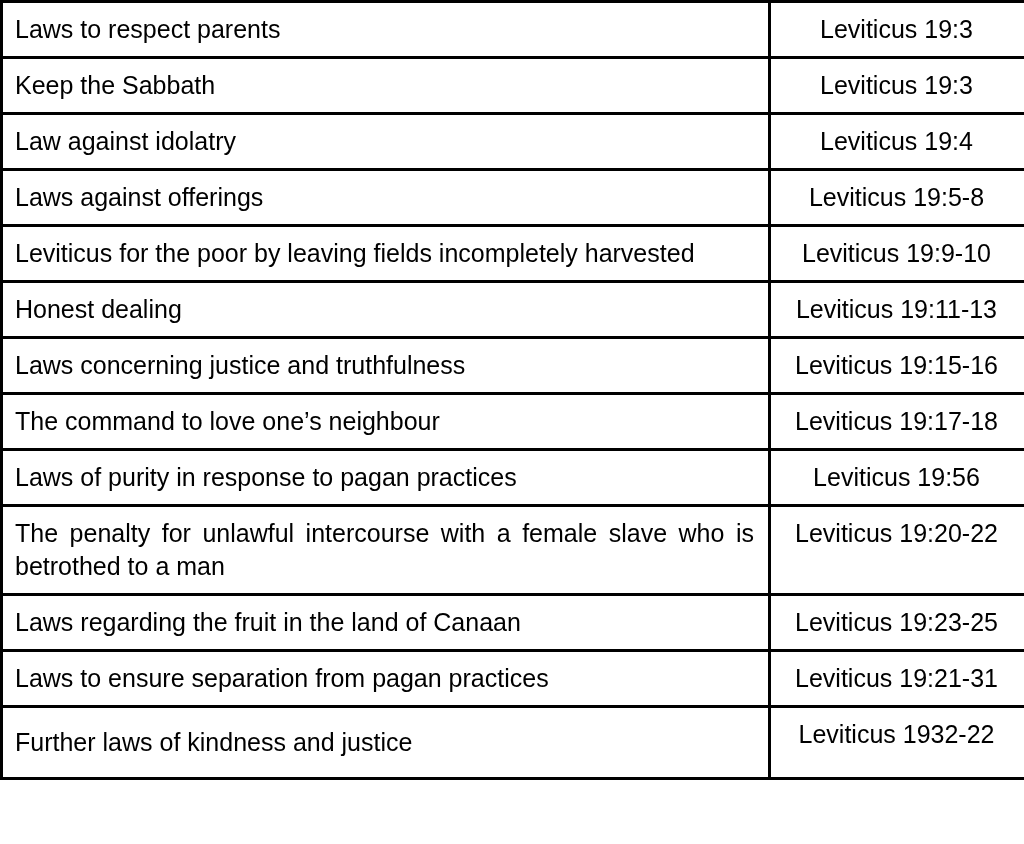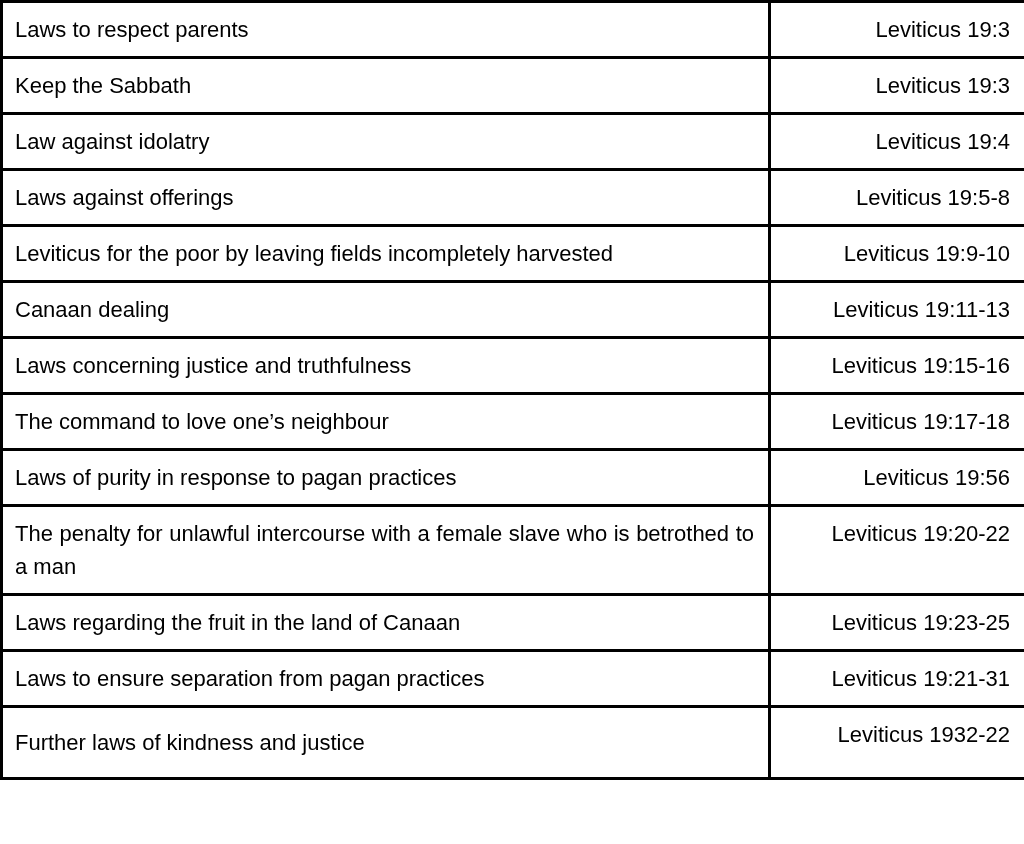--- a/index.html
+++ b/index.html
@@ -17,29 +17,29 @@
     width: 1024px;
     table-layout: fixed;
     border-collapse: collapse;
     background: #ffffff;
   }
   table.laws-table col.c-desc { width: 768px; }
   table.laws-table col.c-ref  { width: 256px; }
   table.laws-table td {
     border: 3px solid #000000;
     color: #000000;
-    font-size: 22px;
+    font-size: 25px;
     line-height: 33px;
     vertical-align: middle;
     padding: 10px 14px 10px 12px;
     overflow: hidden;
   }
   table.laws-table tr { height: 56px; }
   table.laws-table td.desc { text-align: justify; }
-  table.laws-table td.ref  { text-align: right; white-space: nowrap; }
+  table.laws-table td.ref  { text-align: center; white-space: nowrap; }
   
   table.laws-table tr.multiline td.ref {
     vertical-align: top;
   }
   
   table.laws-table tr:last-child { height: 72px; }
 </style>
 </head>
 <body>
 
@@ -63,21 +63,21 @@
       </tr>
       <tr>
         <td class="desc">Laws against offerings</td>
         <td class="ref">Leviticus 19:5-8</td>
       </tr>
       <tr>
         <td class="desc">Leviticus for the poor by leaving fields incompletely harvested</td>
         <td class="ref">Leviticus 19:9-10</td>
       </tr>
       <tr>
-        <td class="desc">Canaan dealing</td>
+        <td class="desc">Honest dealing</td>
         <td class="ref">Leviticus 19:11-13</td>
       </tr>
       <tr>
         <td class="desc">Laws concerning justice and truthfulness</td>
         <td class="ref">Leviticus 19:15-16</td>
       </tr>
       <tr>
         <td class="desc">The command to love one’s neighbour</td>
         <td class="ref">Leviticus 19:17-18</td>
       </tr>

